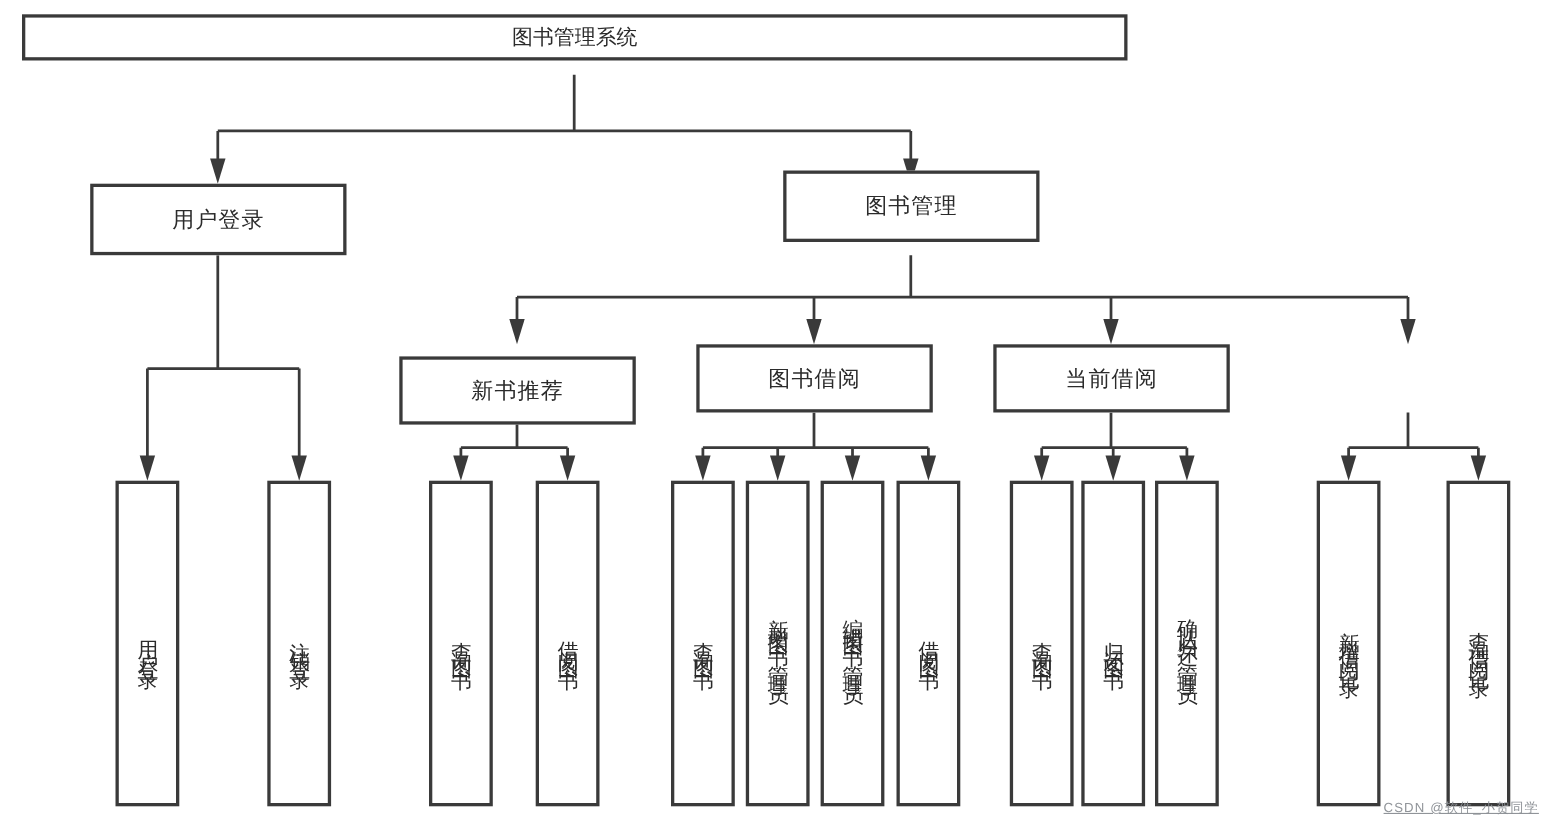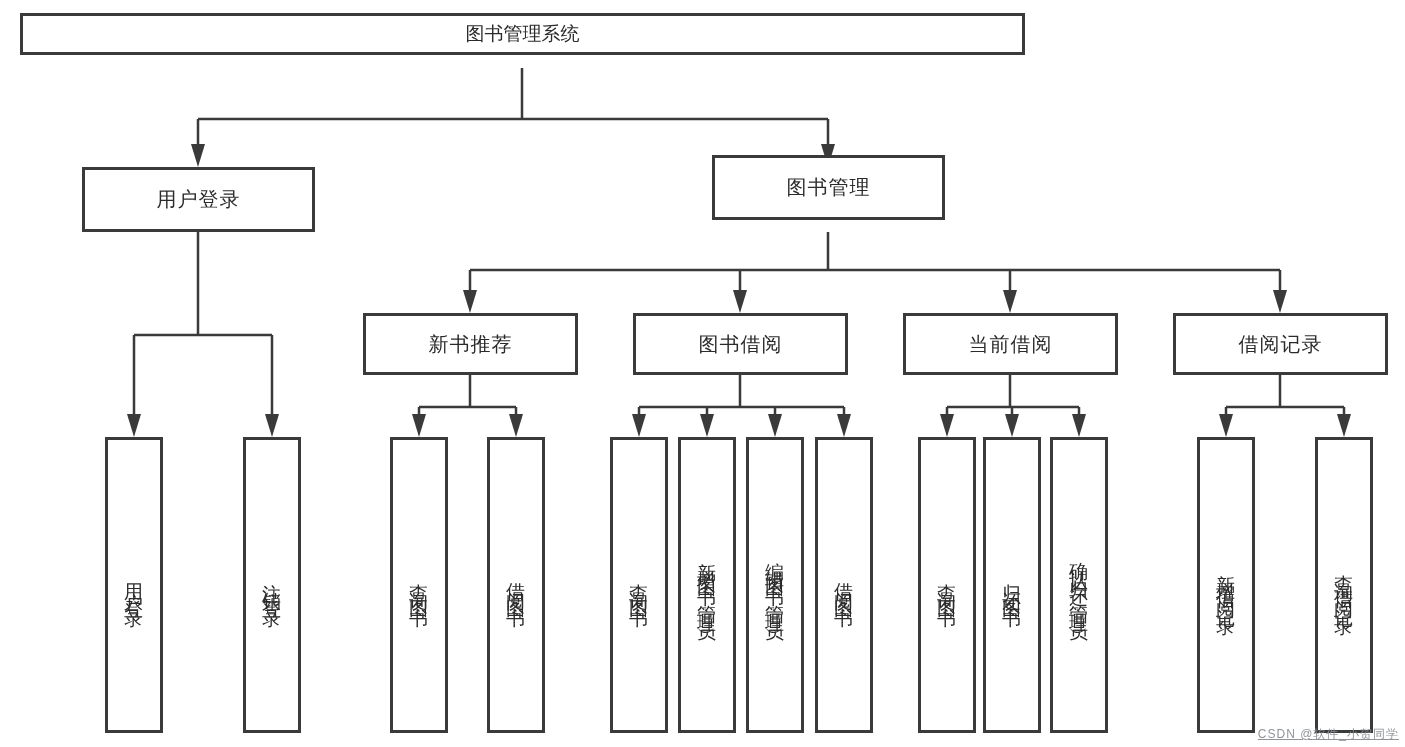--- a/index.html
+++ b/index.html
@@ -91,31 +91,28 @@
     <span>图书管理系统</span>
   </div>
 
   <div class="node h-node" style="left:82px;top:167px;width:233px;height:65px;">
     <span>用户登录</span>
   </div>
   <div class="node h-node" style="left:712px;top:155px;width:233px;height:65px;">
     <span>图书管理</span>
   </div>
 
-  <div class="node h-node" style="left:363px;top:313px;width:215px;height:62px;">
+  <div class="node h-node" style="left:363px;top:324px;width:215px;height:62px;">
     <span>新书推荐</span>
   </div>
   <div class="node h-node" style="left:633px;top:313px;width:215px;height:62px;">
     <span>图书借阅</span>
   </div>
   <div class="node h-node" style="left:903px;top:313px;width:215px;height:62px;">
     <span>当前借阅</span>
-  </div>
-  <div class="node h-node" style="left:1173px;top:313px;width:215px;height:62px;">
-    <span>借阅记录</span>
   </div>
 
   <div class="node leaf" style="left:105px;top:437px;width:58px;height:296px;">
     <span class="vtext">用户登录</span>
   </div>
   <div class="node leaf" style="left:243px;top:437px;width:58px;height:296px;">
     <span class="vtext">注销登录</span>
   </div>
 
   <div class="node leaf" style="left:390px;top:437px;width:58px;height:296px;">

